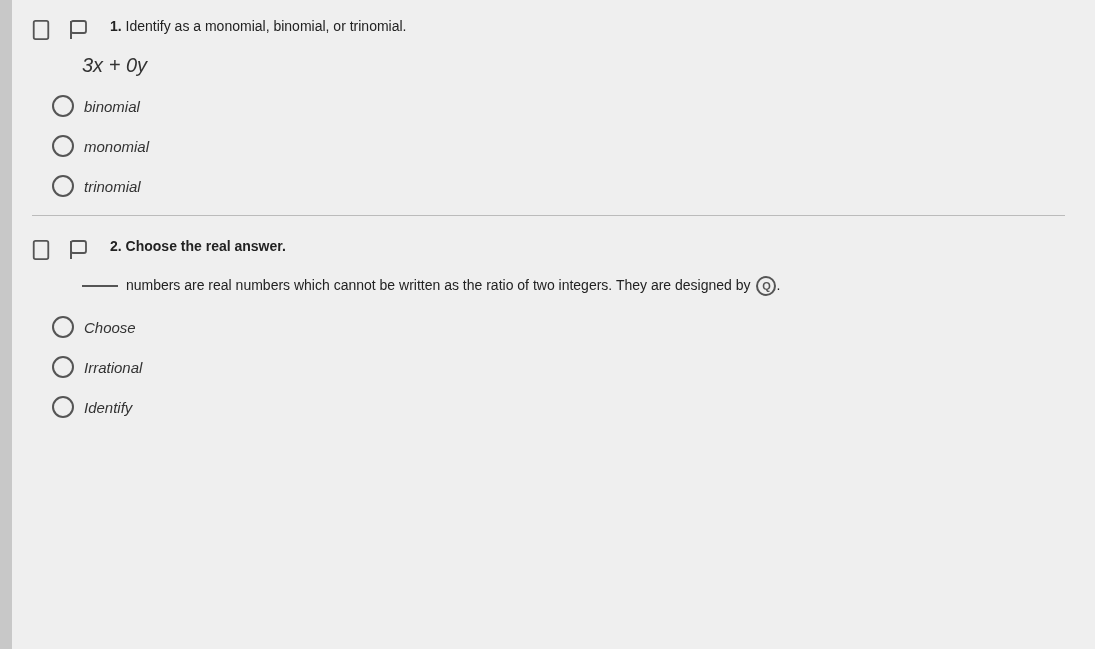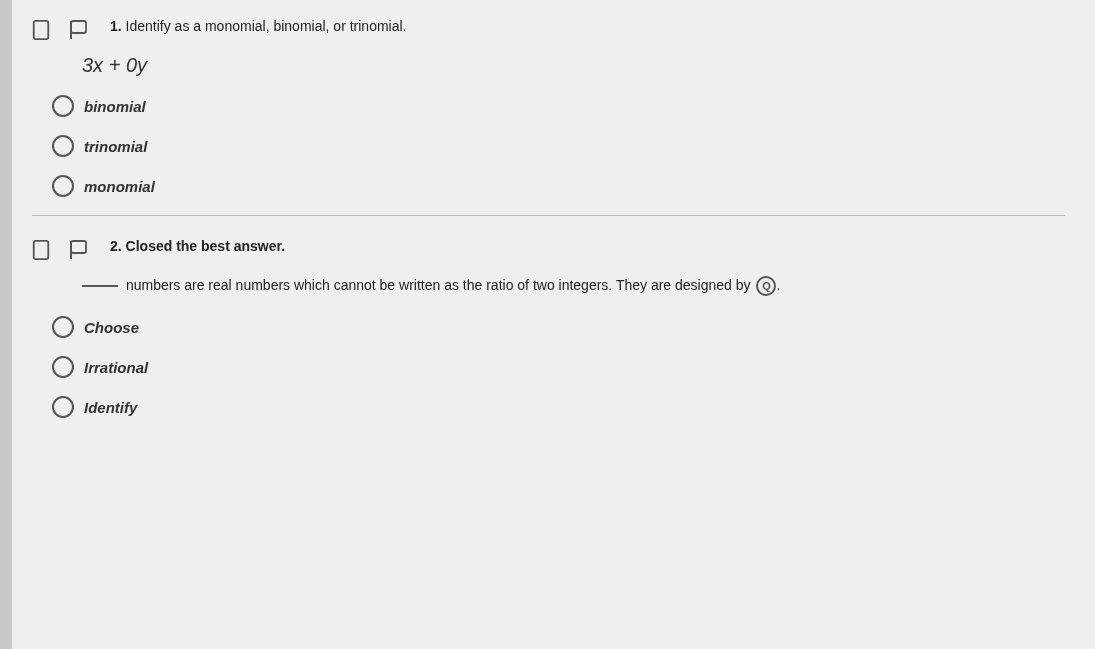--- a/index.html
+++ b/index.html
@@ -76,21 +76,20 @@
       list-style: none;
       margin-left: 20px;
     }
 
     .option-item {
       display: flex;
       align-items: center;
       gap: 10px;
       margin-bottom: 18px;
       cursor: pointer;
-      font-weight: bold;
     }
 
     .radio-circle {
       width: 22px;
       height: 22px;
       border-radius: 50%;
       border: 2px solid #555;
       background: transparent;
       flex-shrink: 0;
       display: inline-block;
@@ -160,45 +159,45 @@
 
     <div class="expression">3x + 0y</div>
 
     <ul class="options-list">
       <li class="option-item">
         <span class="radio-circle"></span>
         <span class="option-label">binomial</span>
       </li>
       <li class="option-item">
         <span class="radio-circle"></span>
+        <span class="option-label">monomial</span>
+      </li>
+      <li class="option-item">
+        <span class="radio-circle"></span>
         <span class="option-label">trinomial</span>
-      </li>
-      <li class="option-item">
-        <span class="radio-circle"></span>
-        <span class="option-label">monomial</span>
       </li>
     </ul>
   </div>
 
   <hr class="divider">
 
   <div class="question2-block">
     <div class="question-header">
 
       <svg class="bookmark-icon" viewBox="0 0 18 22" fill="none" xmlns="http://www.w3.org/2000/svg">
         <rect x="1" y="1" width="16" height="20" rx="2" stroke="#555" stroke-width="2" fill="none"></rect>
       </svg>
 
       <svg class="flag-icon" viewBox="0 0 20 20" fill="none" xmlns="http://www.w3.org/2000/svg">
         <rect x="1" y="1" width="15" height="12" rx="2" stroke="#555" stroke-width="1.8" fill="none"></rect>
         <line x1="1" y1="1" x2="1" y2="19" stroke="#555" stroke-width="2"></line>
       </svg>
       <span class="question-text">
         <strong>2.</strong>
-        <strong>Closed the best answer.</strong>
+        <strong>Choose the real answer.</strong>
       </span>
     </div>
 
     <div class="q2-body-text">
       <span style="display:inline-block; width:36px; border-bottom:2px solid #555; vertical-align:middle; margin-right:4px;"></span>
       <span>numbers are real numbers which cannot be written as the ratio of two integers. They are designed by</span>
       <span class="info-icon">Q</span>.
     </div>
 
     <ul class="options-list">

